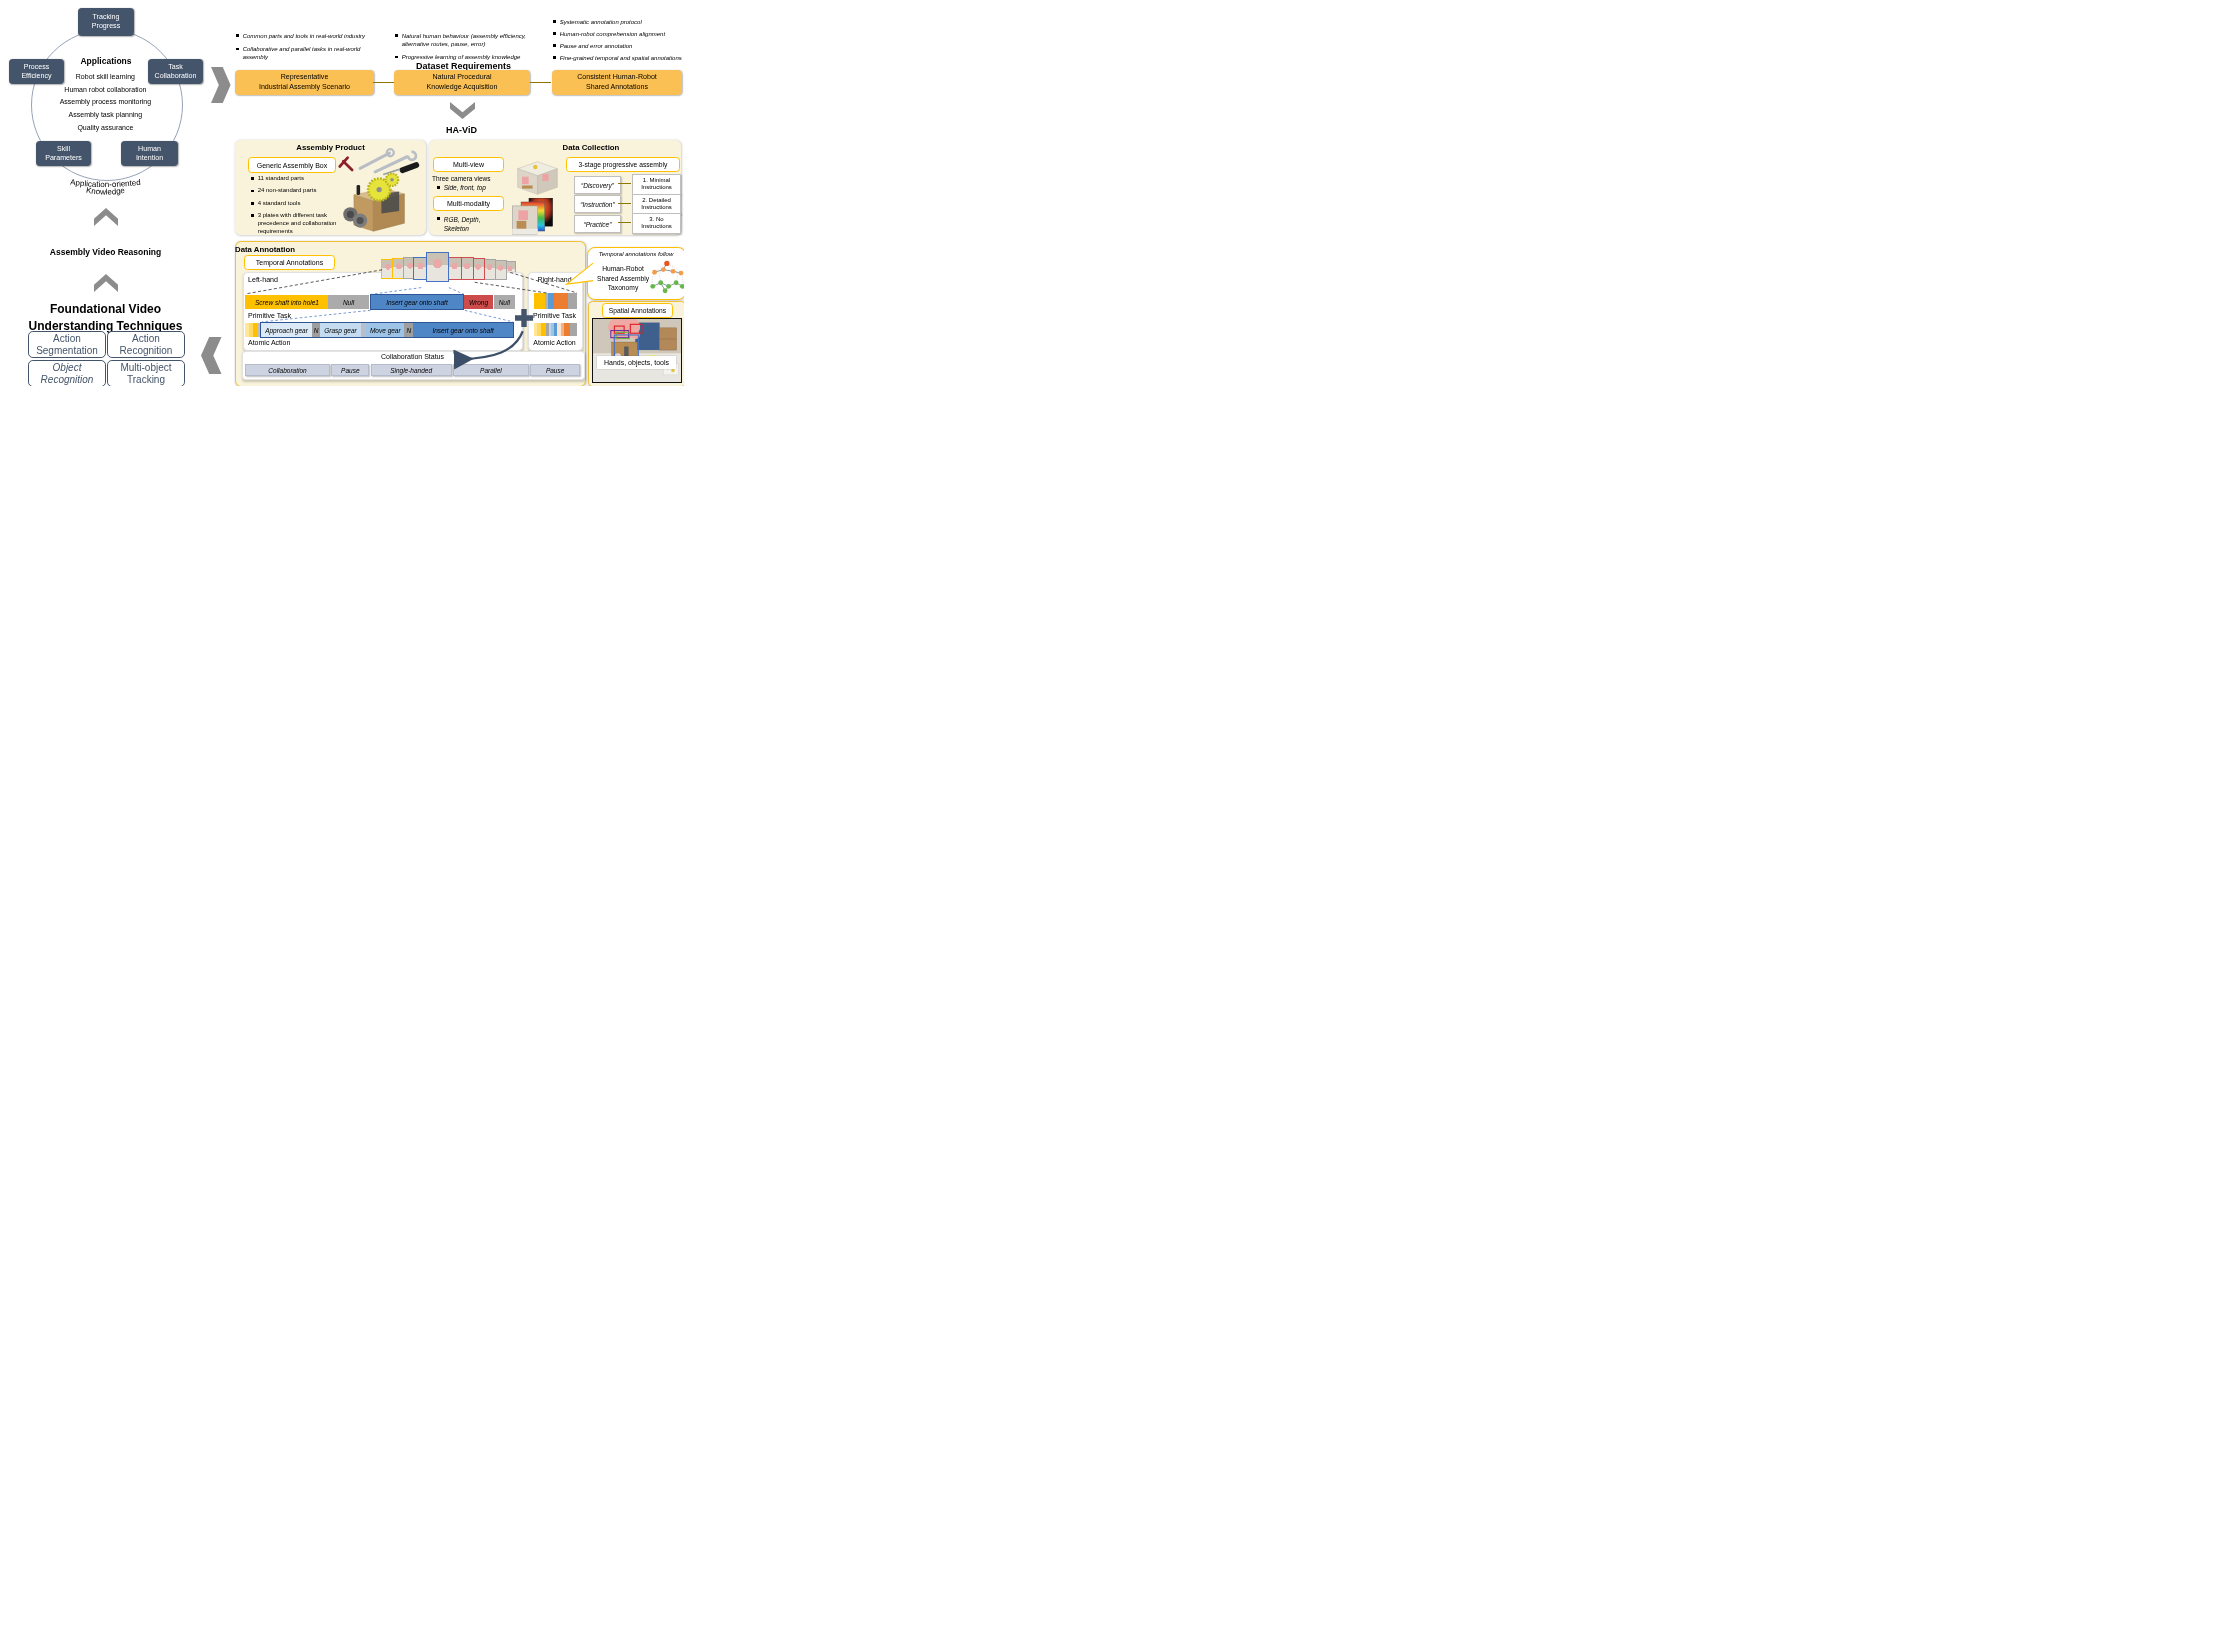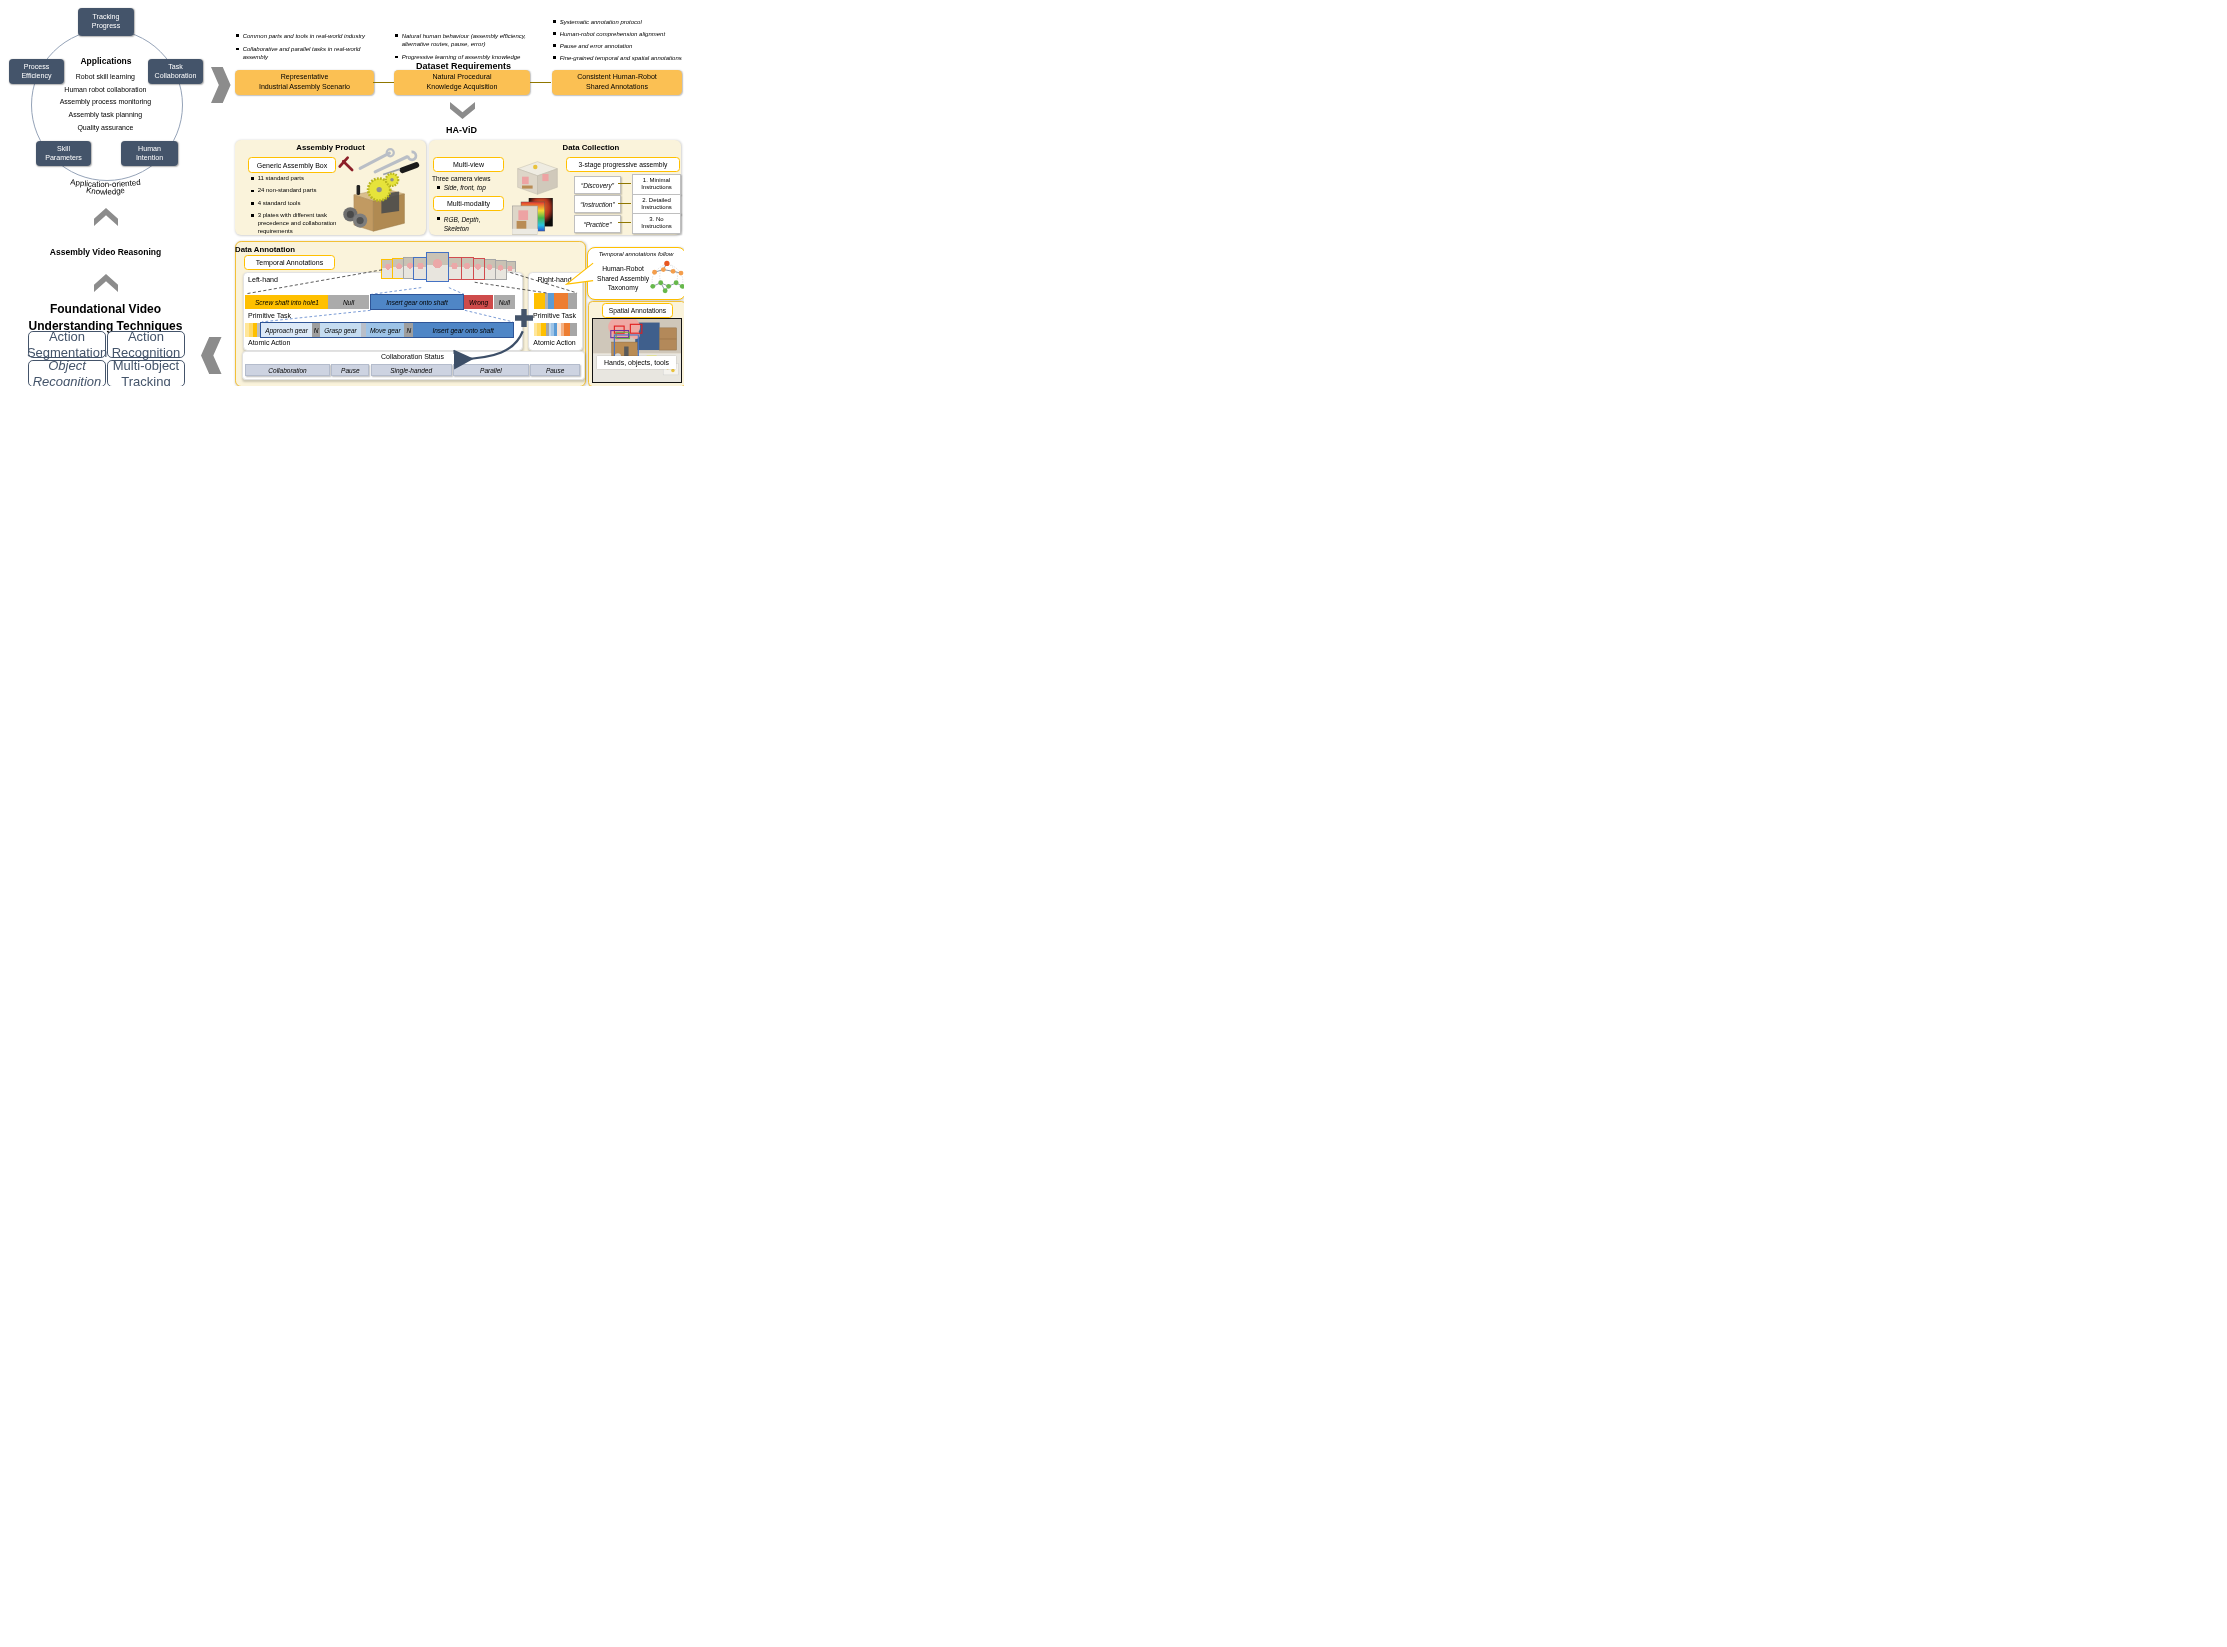--- a/index.html
+++ b/index.html
@@ -4,21 +4,21 @@
 <style>
   html,body{margin:0;padding:0;background:#ffffff;}
   .canvas{position:relative;width:684px;height:386px;background:#fff;overflow:hidden;
           font-family:"Liberation Sans",sans-serif;color:#000;}
   .abs{position:absolute;}
   .preline{white-space:pre-line;}
   .ctr{display:flex;align-items:center;justify-content:center;text-align:center;}
   .dark-box{background:#44546A;color:#fff;border-radius:4px;font-size:7.1px;line-height:1.18;
             box-shadow:0.4px 0.9px 1.3px rgba(0,0,0,.3);}
   .outline-box{background:#fff;border:1.1px solid #44546A;color:#44546A;border-radius:4.9px;
-               font-size:13px;line-height:1.2;}
+               font-size:10px;line-height:1.2;}
   .chev{background:#8C8C8C;}
   .chev-up{clip-path:polygon(0 100%,0 60%,50% 0,100% 60%,100% 100%,50% 40%);}
   .chev-down{clip-path:polygon(0 0,0 40%,50% 100%,100% 40%,100% 0,50% 60%);}
   .chev-right{clip-path:polygon(0 0,60% 0,100% 50%,60% 100%,0 100%,40% 50%);}
   .chev-left{clip-path:polygon(100% 0,40% 0,0 50%,40% 100%,100% 100%,60% 50%);}
   .orange-box{background:#FBC053;border-radius:4.5px;font-size:7.1px;line-height:1.3;
               box-shadow:0.4px 0.9px 1.3px rgba(0,0,0,.25);}
   .conn{background:#8F7600;height:1.1px;}
   .cream{background:#FAF3DB;border-radius:6.2px;box-shadow:0.4px 0.9px 2.2px rgba(0,0,0,.18);}
   .badge{background:#fff;border:0.9px solid #FFC000;border-radius:3.6px;font-size:7px;}

